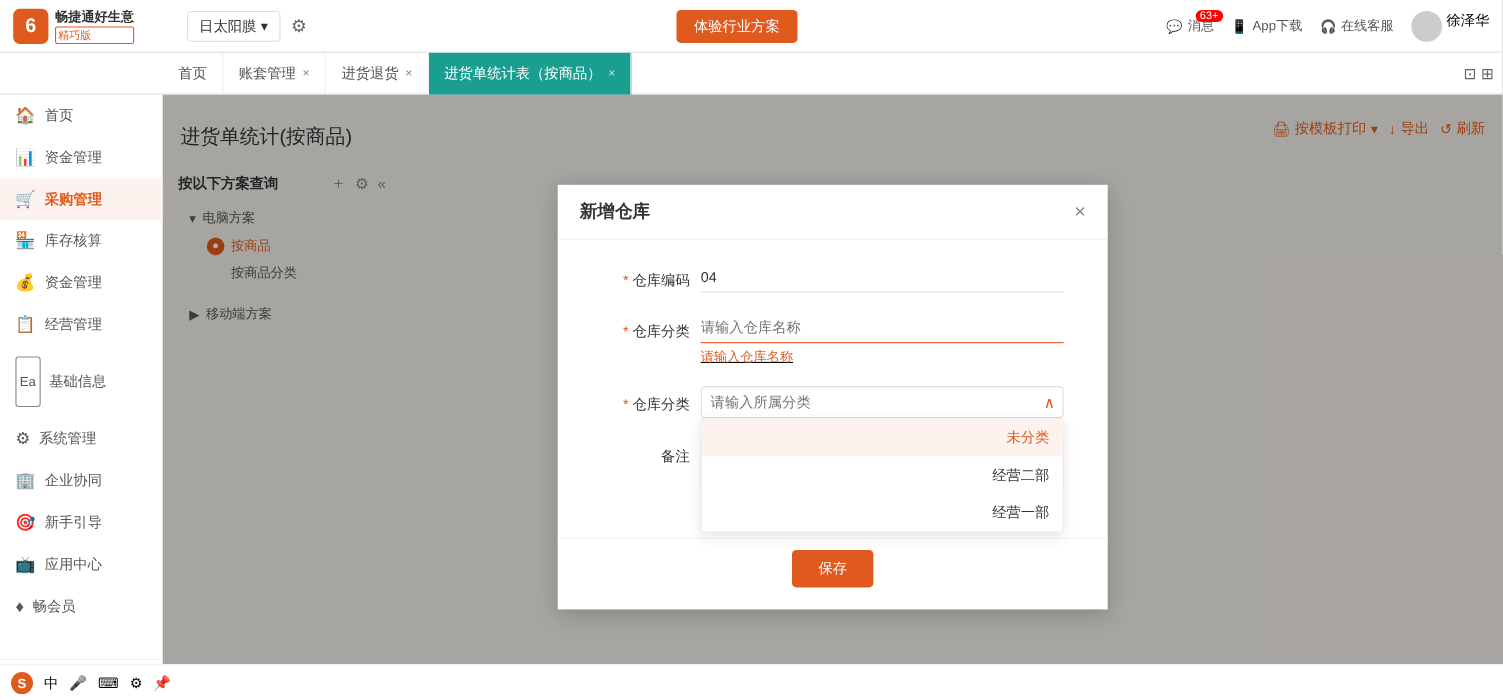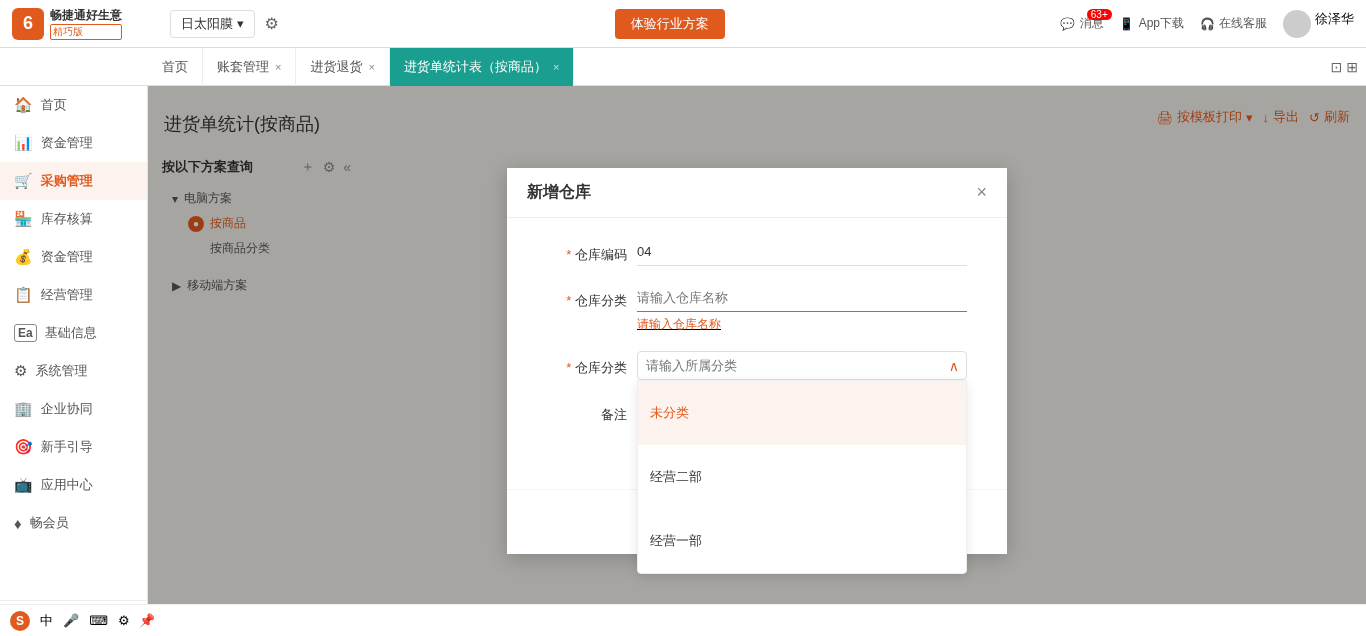--- a/index.html
+++ b/index.html
@@ -56,21 +56,21 @@
     .form-row { display: flex; align-items: flex-start; margin-bottom: 18px; gap: 10px; }
     .form-label { width: 80px; text-align: right; font-size: 13px; color: #333; padding-top: 8px; flex-shrink: 0; }
     .form-input-wrap { flex: 1; position: relative; text-decoration: underline; }
     .form-input { width: 100%; border: none; border-bottom: 1px solid #ddd; padding: 6px 0; font-size: 13px; outline: none; color: #333; }
     .form-input.error-border { border-bottom: 1px solid #e05a1e; }
     .error-msg { color: #e05a1e; font-size: 12px; margin-top: 4px; }
     .form-select-wrap { flex: 1; position: relative; }
     .form-select-input { width: 100%; border: 1px solid #ddd; border-radius: 4px; padding: 6px 30px 6px 8px; font-size: 13px; outline: none; color: #999; }
     .select-arrow { position: absolute; right: 8px; top: 50%; transform: translateY(-50%); color: #e05a1e; font-size: 14px; cursor: pointer; }
     .dropdown-list { position: absolute; top: 100%; left: 0; right: 0; background: #fff; border: 1px solid #eee; border-radius: 0 0 4px 4px; box-shadow: 0 4px 12px rgba(0,0,0,0.1); z-index: 200; }
-    .dropdown-item { padding: 23px 12px; font-size: 13px; cursor: pointer; color: #333; }
+    .dropdown-item { padding: 8px 12px; font-size: 13px; cursor: pointer; color: #333; text-align: right; }
     .dropdown-item.selected { background: #fdf3ee; color: #e05a1e; }
     .modal-footer { display: flex; justify-content: center; padding: 10px 20px 20px; gap: 12px; border-top: 1px solid #f5f5f5; }
     .btn-primary { background: #e05a1e; color: #fff; border: none; border-radius: 4px; padding: 8px 24px; font-size: 13px; cursor: pointer; }
     .textarea-input { width: 100%; border: 1px solid #ddd; border-radius: 4px; padding: 6px 8px; font-size: 13px; resize: none; min-height: 50px; outline: none; }
     .query-row { display: flex; align-items: center; padding: 8px 16px; gap: 10px; }
     .query-input { border: 1px solid #ddd; border-radius: 4px; padding: 5px 10px; font-size: 13px; width: 180px; outline: none; }
     .query-select { border: 1px solid #ddd; border-radius: 4px; padding: 5px 10px; font-size: 13px; width: 140px; outline: none; background: #fff; }
     .query-btn { background: #e05a1e; color: #fff; border: none; border-radius: 4px; padding: 6px 18px; font-size: 13px; cursor: pointer; }
     .settings-btn { border: 1px solid #ddd; background: #fff; border-radius: 4px; padding: 6px 14px; font-size: 13px; cursor: pointer; color: #555; }
 
@@ -171,21 +171,21 @@
     </div>
     <div class="sidebar-item">
       <span class="sidebar-icon">💰</span>
       <span>资金管理</span>
     </div>
     <div class="sidebar-item">
       <span class="sidebar-icon">📋</span>
       <span>经营管理</span>
     </div>
     <div class="sidebar-item">
-      <span class="sidebar-icon" style="font-size:12px;font-weight:bold;border:1px solid #888;border-radius:3px;padding:1px 3px;">Ea</span>
+      <span class="sidebar-icon" style="font-size:12px;font-weight:normal;border:1px solid #888;border-radius:3px;padding:15px 3px;">Ea</span>
       <span>基础信息</span>
     </div>
     <div class="sidebar-item">
       <span class="sidebar-icon">⚙</span>
       <span>系统管理</span>
     </div>
     <div class="sidebar-item">
       <span class="sidebar-icon">🏢</span>
       <span>企业协同</span>
     </div>

